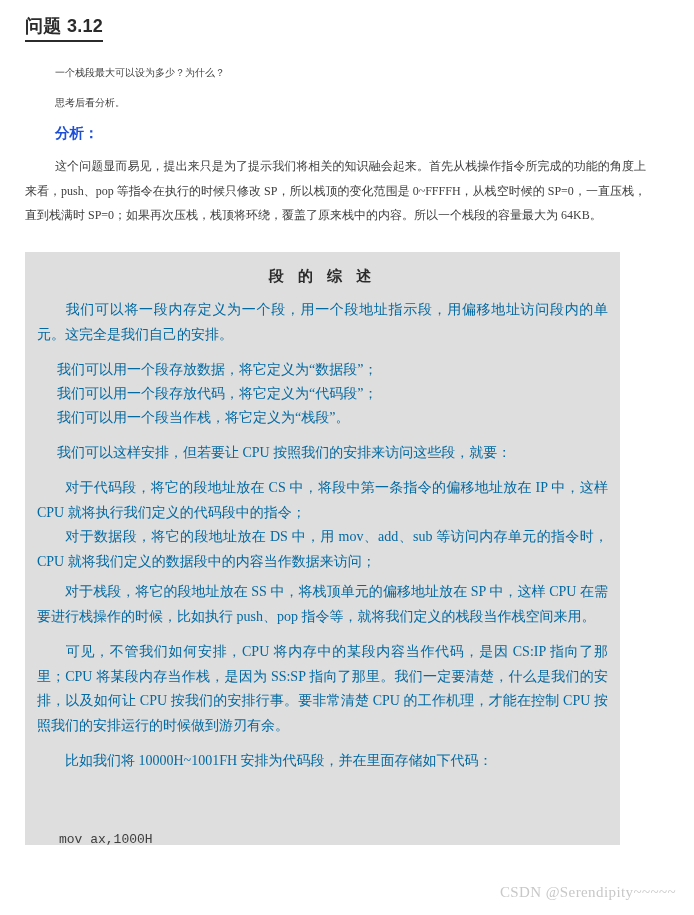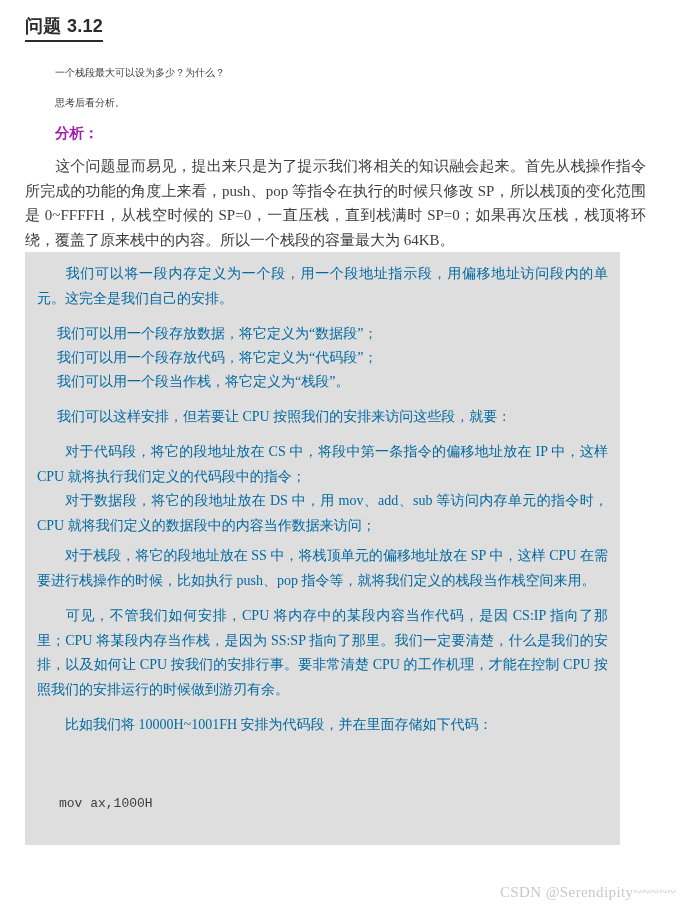--- a/index.html
+++ b/index.html
@@ -54,33 +54,33 @@
     padding: 0 48px 0 55px;
     font-size: 14.5px;
     line-height: 30px;
     color: #3d3d3d;
     font-family: "Liberation Serif", "DejaVu Serif", serif;
   }
   .intro p.q-line { font-size: 10px; }
   .intro p.analysis-label {
     font-family: "Liberation Sans", "DejaVu Sans", sans-serif;
     font-weight: bold;
-    color: #a21caf;
+    color: #1d4ed8;
     font-size: 14.5px;
   }
 
   
   .body-para {
     position: absolute;
     left: 0;
     top: 154px;
     width: 694px;
     box-sizing: border-box;
     padding: 0 48px 0 25px;
-    font-size: 15px;
+    font-size: 12px;
     line-height: 24.5px;
     text-align: justify;
     text-justify: inter-ideograph;
     color: #3d3d3d;
   }
   .body-para .indent { display: inline-block; width: 30px; }
 
   
   .gray-box {
     position: absolute;
@@ -154,20 +154,21 @@
   <div class="intro">
     <p class="q-line">一个栈段最大可以设为多少？为什么？</p>
     <p class="q-line">思考后看分析。</p>
     <p class="analysis-label">分析：</p>
   </div>
 
   <div class="body-para"><span class="indent"></span><span>这个问题显而易见，提出来只是为了提示我们将相关的知识融会起来。首先从栈操作指令所完成的功能的角度上来看，push、pop 等指令在执行的时候只修改 SP，所以栈顶的变化范围是 0~FFFFH，从栈空时候的 SP=0，一直压栈，直到栈满时 SP=0；如果再次压栈，栈顶将环绕，覆盖了原来栈中的内容。所以一个栈段的容量最大为 64KB。</span></div>
 
   <div class="gray-box">
 
+    <div class="box-title">段 的 综 述</div>
 
     <p class="box-p"><span class="indent"></span><span>我们可以将一段内存定义为一个段，用一个段地址指示段，用偏移地址访问段内的单元。这完全是我们自己的安排。</span></p>
 
     <div class="spacer-sm"></div>
 
     <p class="box-p tight">我们可以用一个段存放数据，将它定义为“数据段”；</p>
     <p class="box-p tight">我们可以用一个段存放代码，将它定义为“代码段”；</p>
     <p class="box-p tight">我们可以用一个段当作栈，将它定义为“栈段”。</p>
 
     <div class="spacer-sm"></div>

